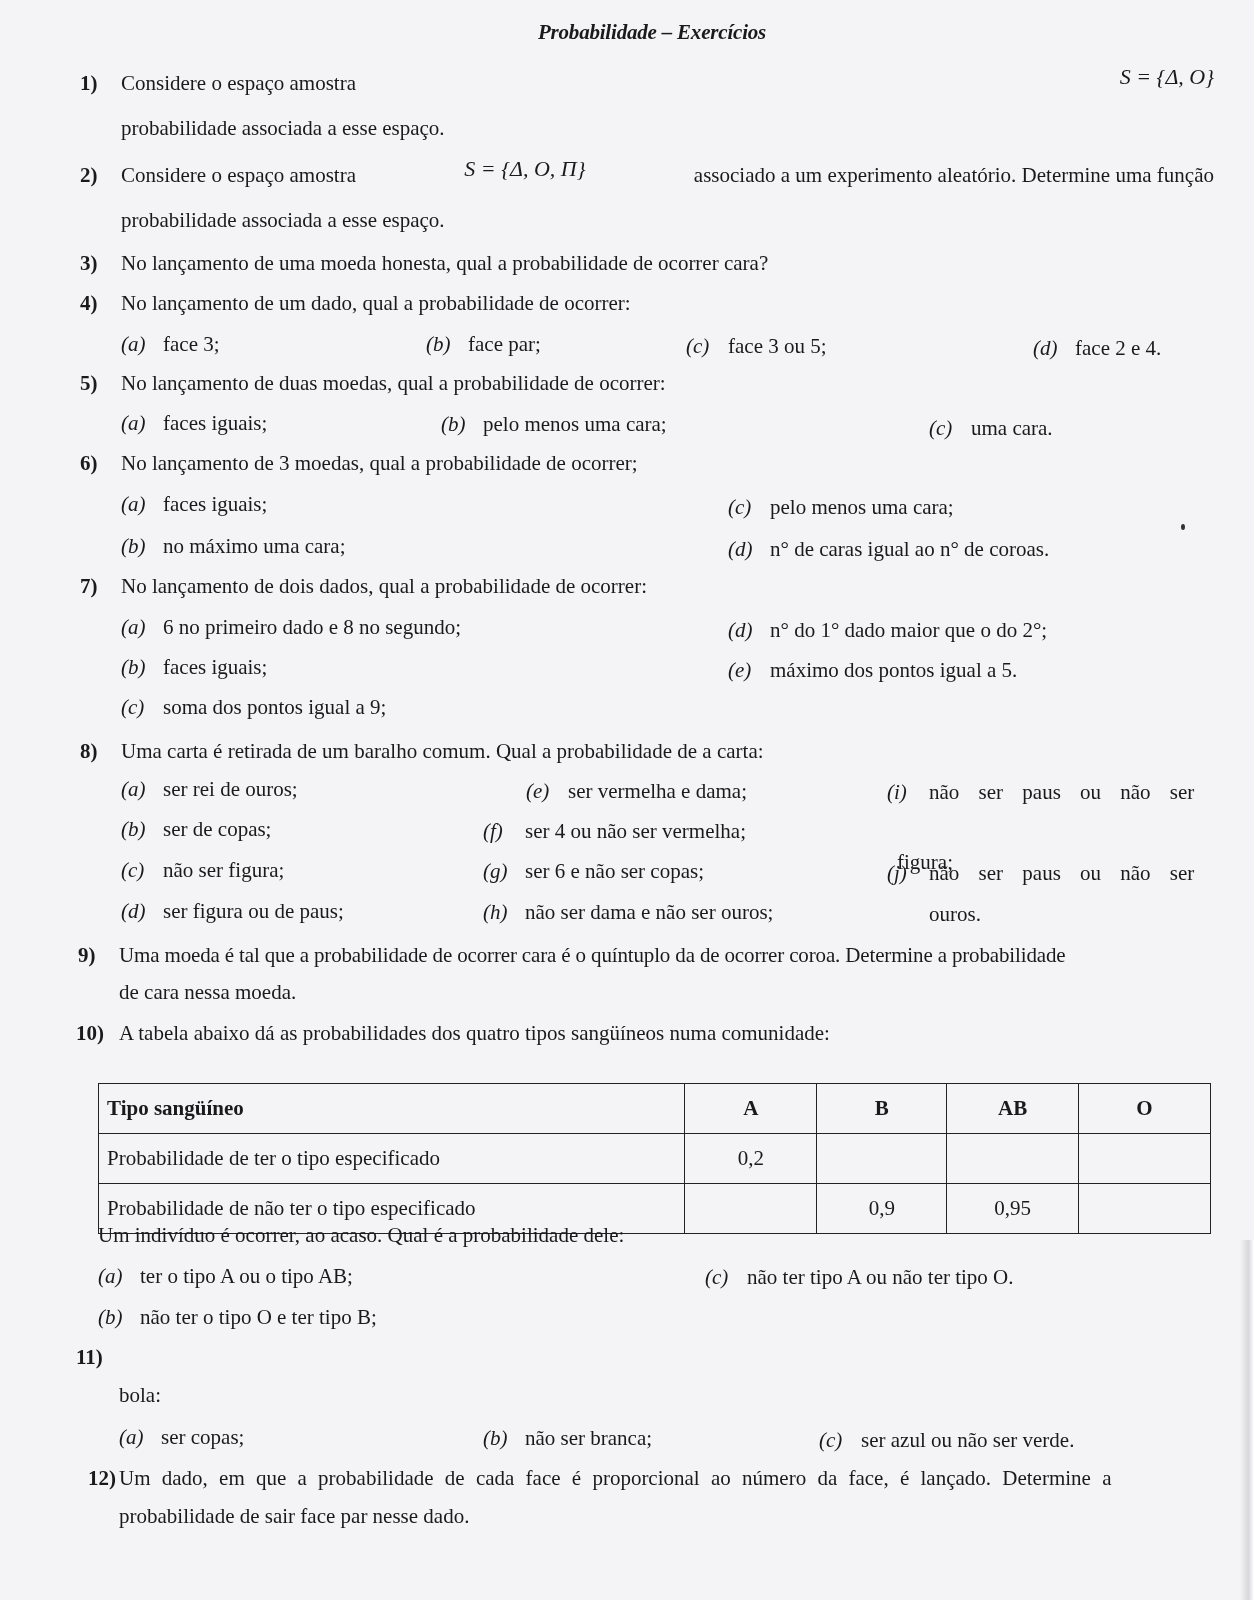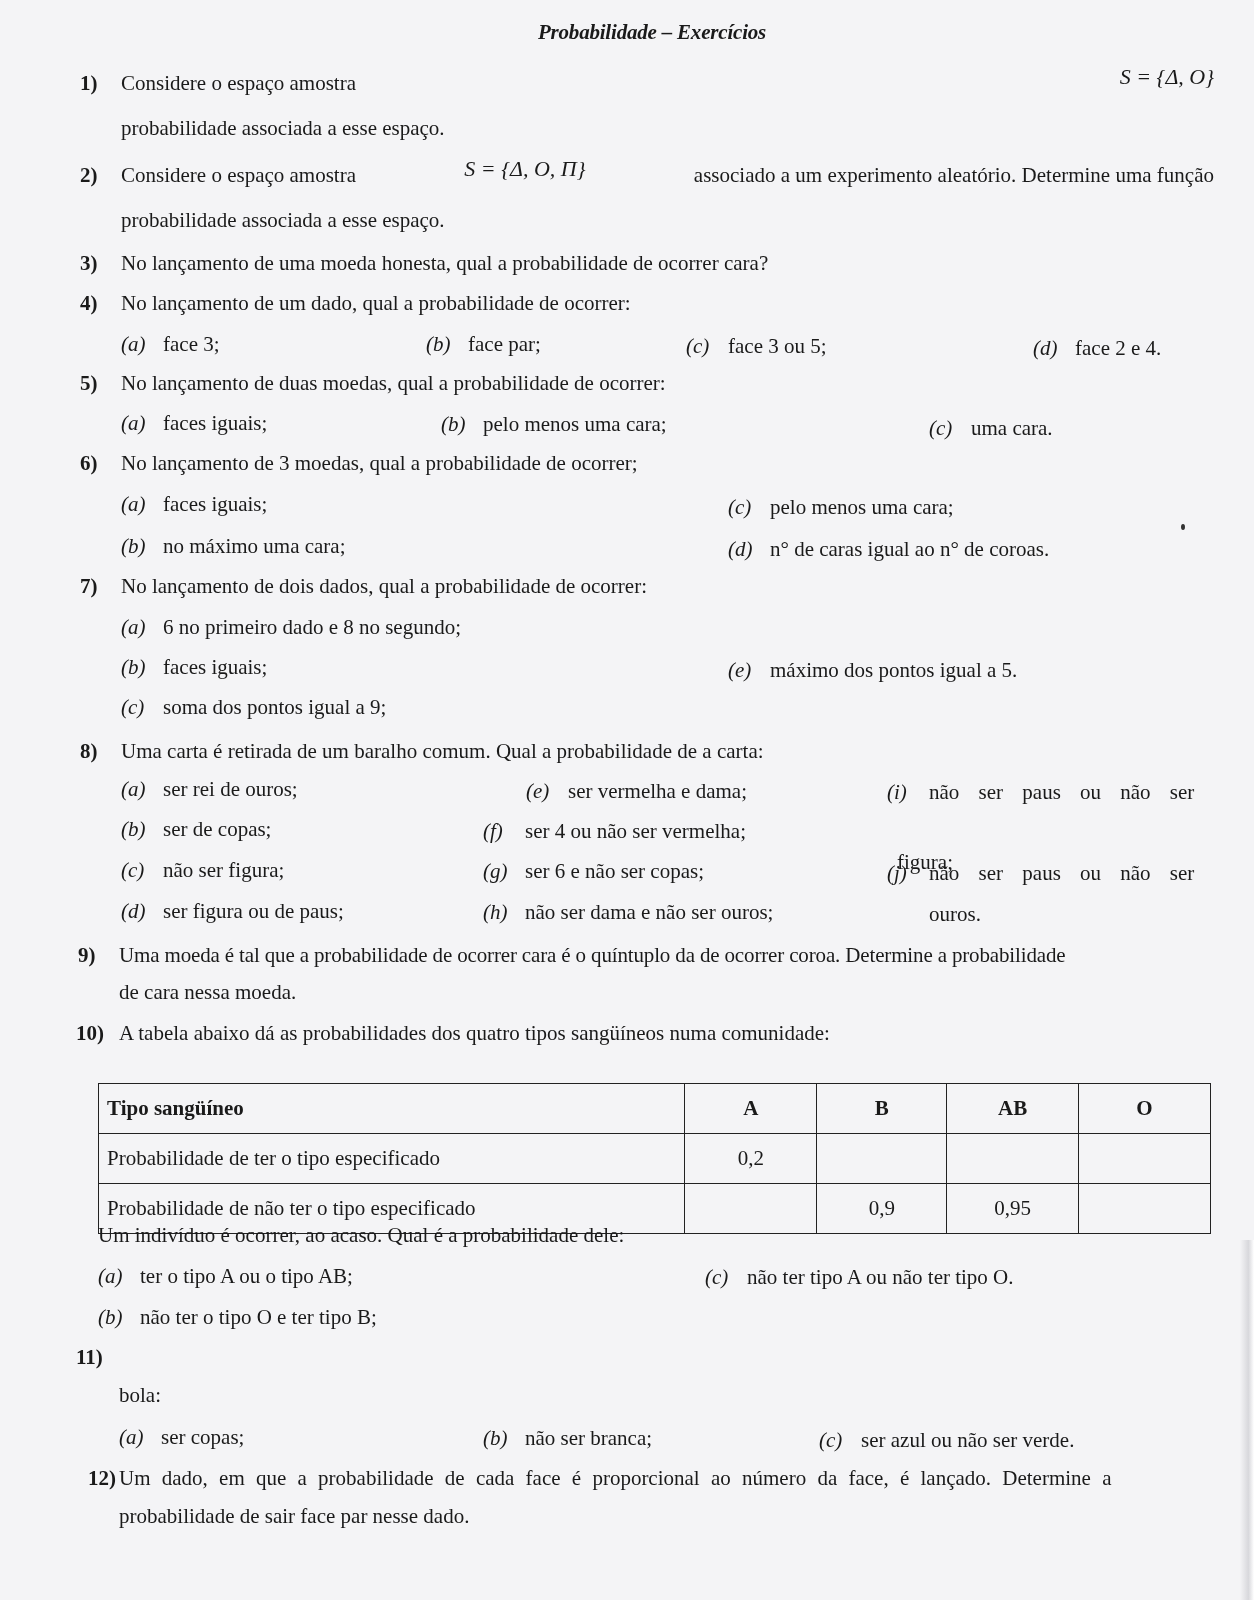--- a/index.html
+++ b/index.html
@@ -80,20 +80,21 @@
   <div class="opt" style="left:121px; top:491px;"><span class="lbl">(a)</span><span>faces iguais;</span></div>
   <div class="opt" style="left:121px; top:533px;"><span class="lbl">(b)</span><span>no máximo uma cara;</span></div>
   <div class="opt" style="left:728px; top:494px;"><span class="lbl">(c)</span><span>pelo menos uma cara;</span></div>
   <div class="opt" style="left:728px; top:536px;"><span class="lbl">(d)</span><span>n° de caras igual ao n° de coroas.</span></div>
 
   <div class="num" style="left:80px; top:573px;">7)</div>
   <div class="line" style="left:121px; top:573px;">No lançamento de dois dados, qual a probabilidade de ocorrer:</div>
   <div class="opt" style="left:121px; top:614px;"><span class="lbl">(a)</span><span>6 no primeiro dado e 8 no segundo;</span></div>
   <div class="opt" style="left:121px; top:654px;"><span class="lbl">(b)</span><span>faces iguais;</span></div>
   <div class="opt" style="left:121px; top:694px;"><span class="lbl">(c)</span><span>soma dos pontos igual a 9;</span></div>
+  <div class="opt" style="left:728px; top:617px;"><span class="lbl">(d)</span><span>n° do 1° dado maior que o do 2°;</span></div>
   <div class="opt" style="left:728px; top:657px;"><span class="lbl">(e)</span><span>máximo dos pontos igual a 5.</span></div>
 
   <div class="num" style="left:80px; top:738px;">8)</div>
   <div class="line" style="left:121px; top:738px;">Uma carta é retirada de um baralho comum. Qual a probabilidade de a carta:</div>
   <div class="opt" style="left:121px; top:776px;"><span class="lbl">(a)</span><span>ser rei de ouros;</span></div>
   <div class="opt" style="left:121px; top:816px;"><span class="lbl">(b)</span><span>ser de copas;</span></div>
   <div class="opt" style="left:121px; top:857px;"><span class="lbl">(c)</span><span>não ser figura;</span></div>
   <div class="opt" style="left:121px; top:898px;"><span class="lbl">(d)</span><span>ser figura ou de paus;</span></div>
   <div class="opt" style="left:526px; top:778px;"><span class="lbl">(e)</span><span>ser vermelha e dama;</span></div>
   <div class="opt" style="left:483px; top:818px;"><span class="lbl">(f)</span><span>ser 4 ou não ser vermelha;</span></div>

